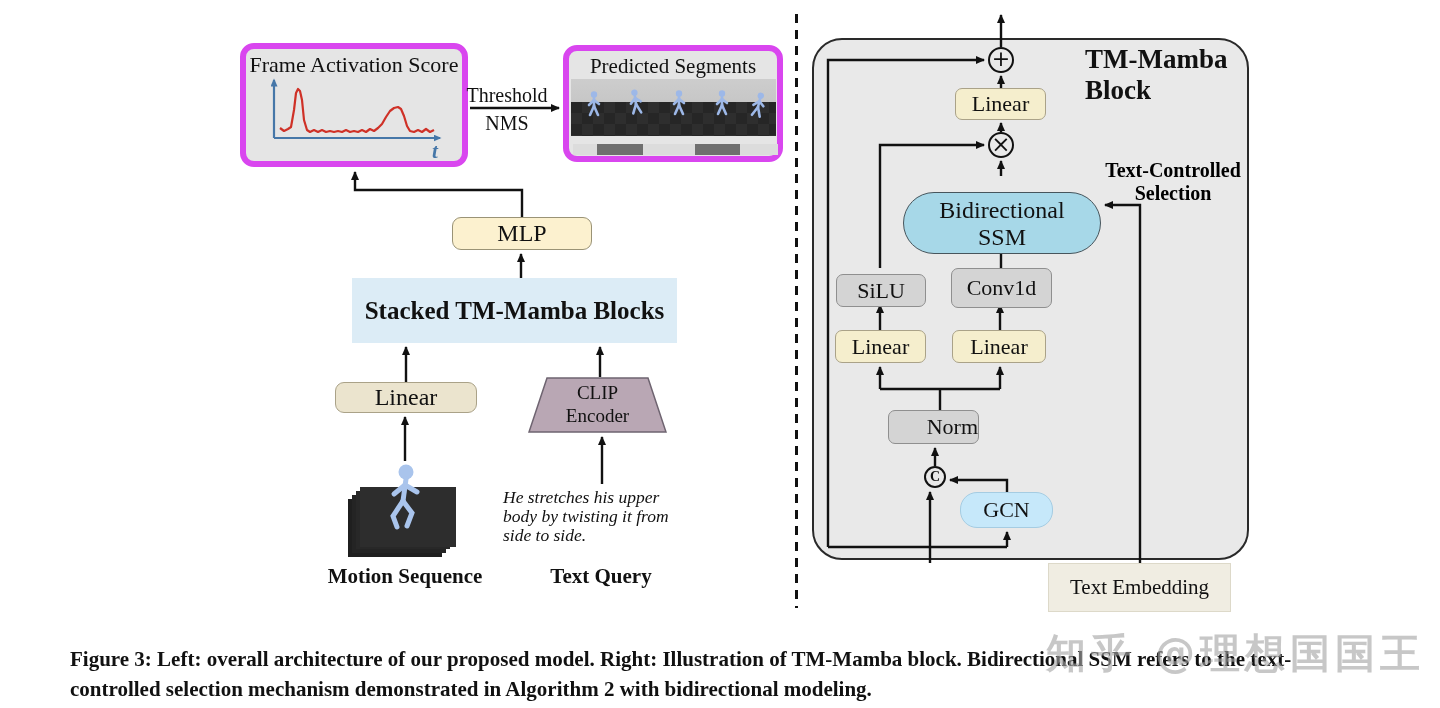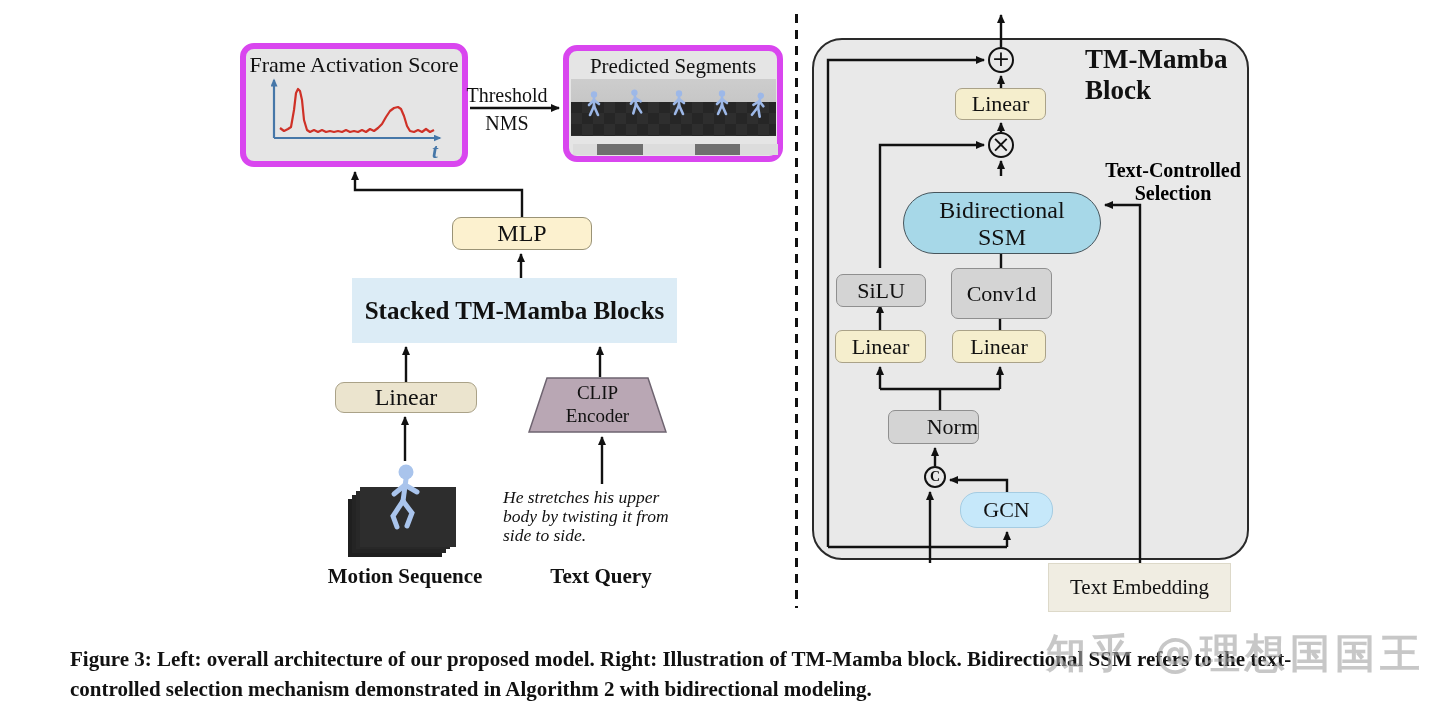--- a/index.html
+++ b/index.html
@@ -175,21 +175,21 @@
   </div>
 
   <div class="abs redlbl" style="left:1098px;top:159px;width:150px;">
     <div>Text-Controlled</div>
     <div>Selection</div>
   </div>
 
   <div class="abs box grayop" style="left:836px;top:268px;width:90px;height:33px;margin-top:6px;">
     <span>SiLU</span>
   </div>
-  <div class="abs box grayop" style="left:951px;top:268px;width:101px;height:51px;">
+  <div class="abs box grayop" style="left:951px;top:268px;width:101px;height:40px;">
     <span>Conv1d</span>
   </div>
 
   <div class="abs box creamsm" style="left:835px;top:330px;width:91px;height:33px;">
     <span>Linear</span>
   </div>
   <div class="abs box creamsm" style="left:952px;top:330px;width:94px;height:33px;">
     <span>Linear</span>
   </div>
 

